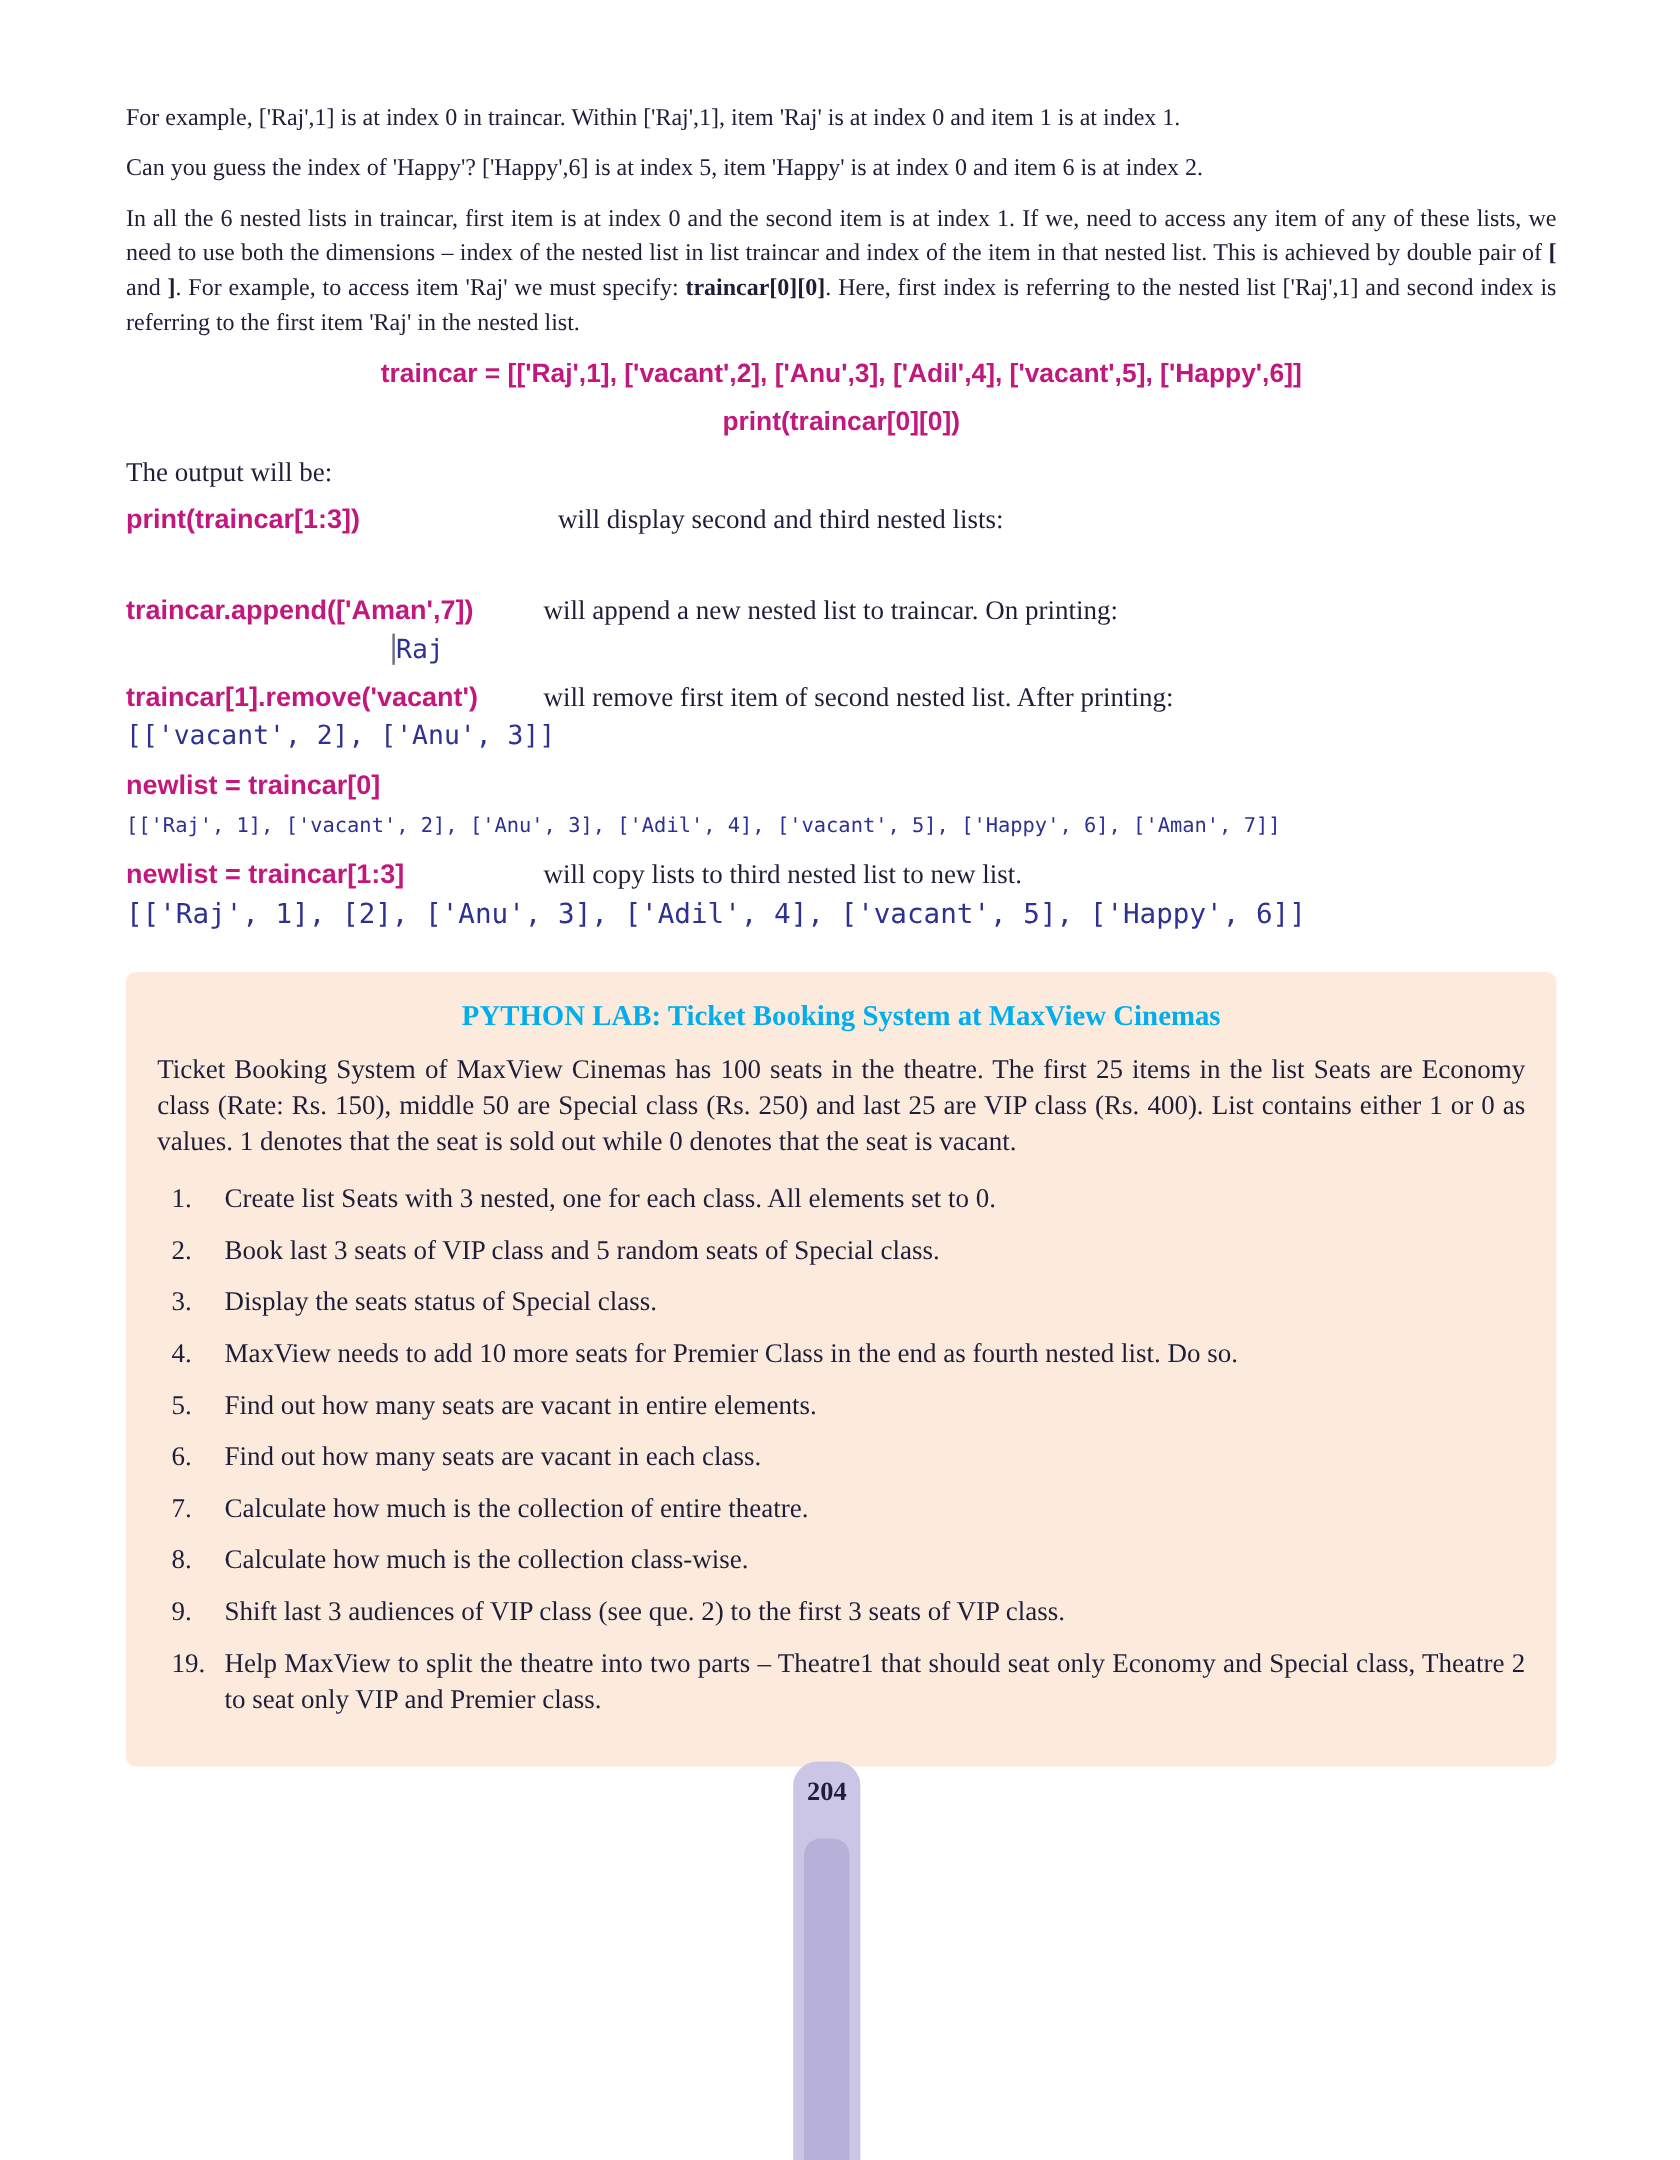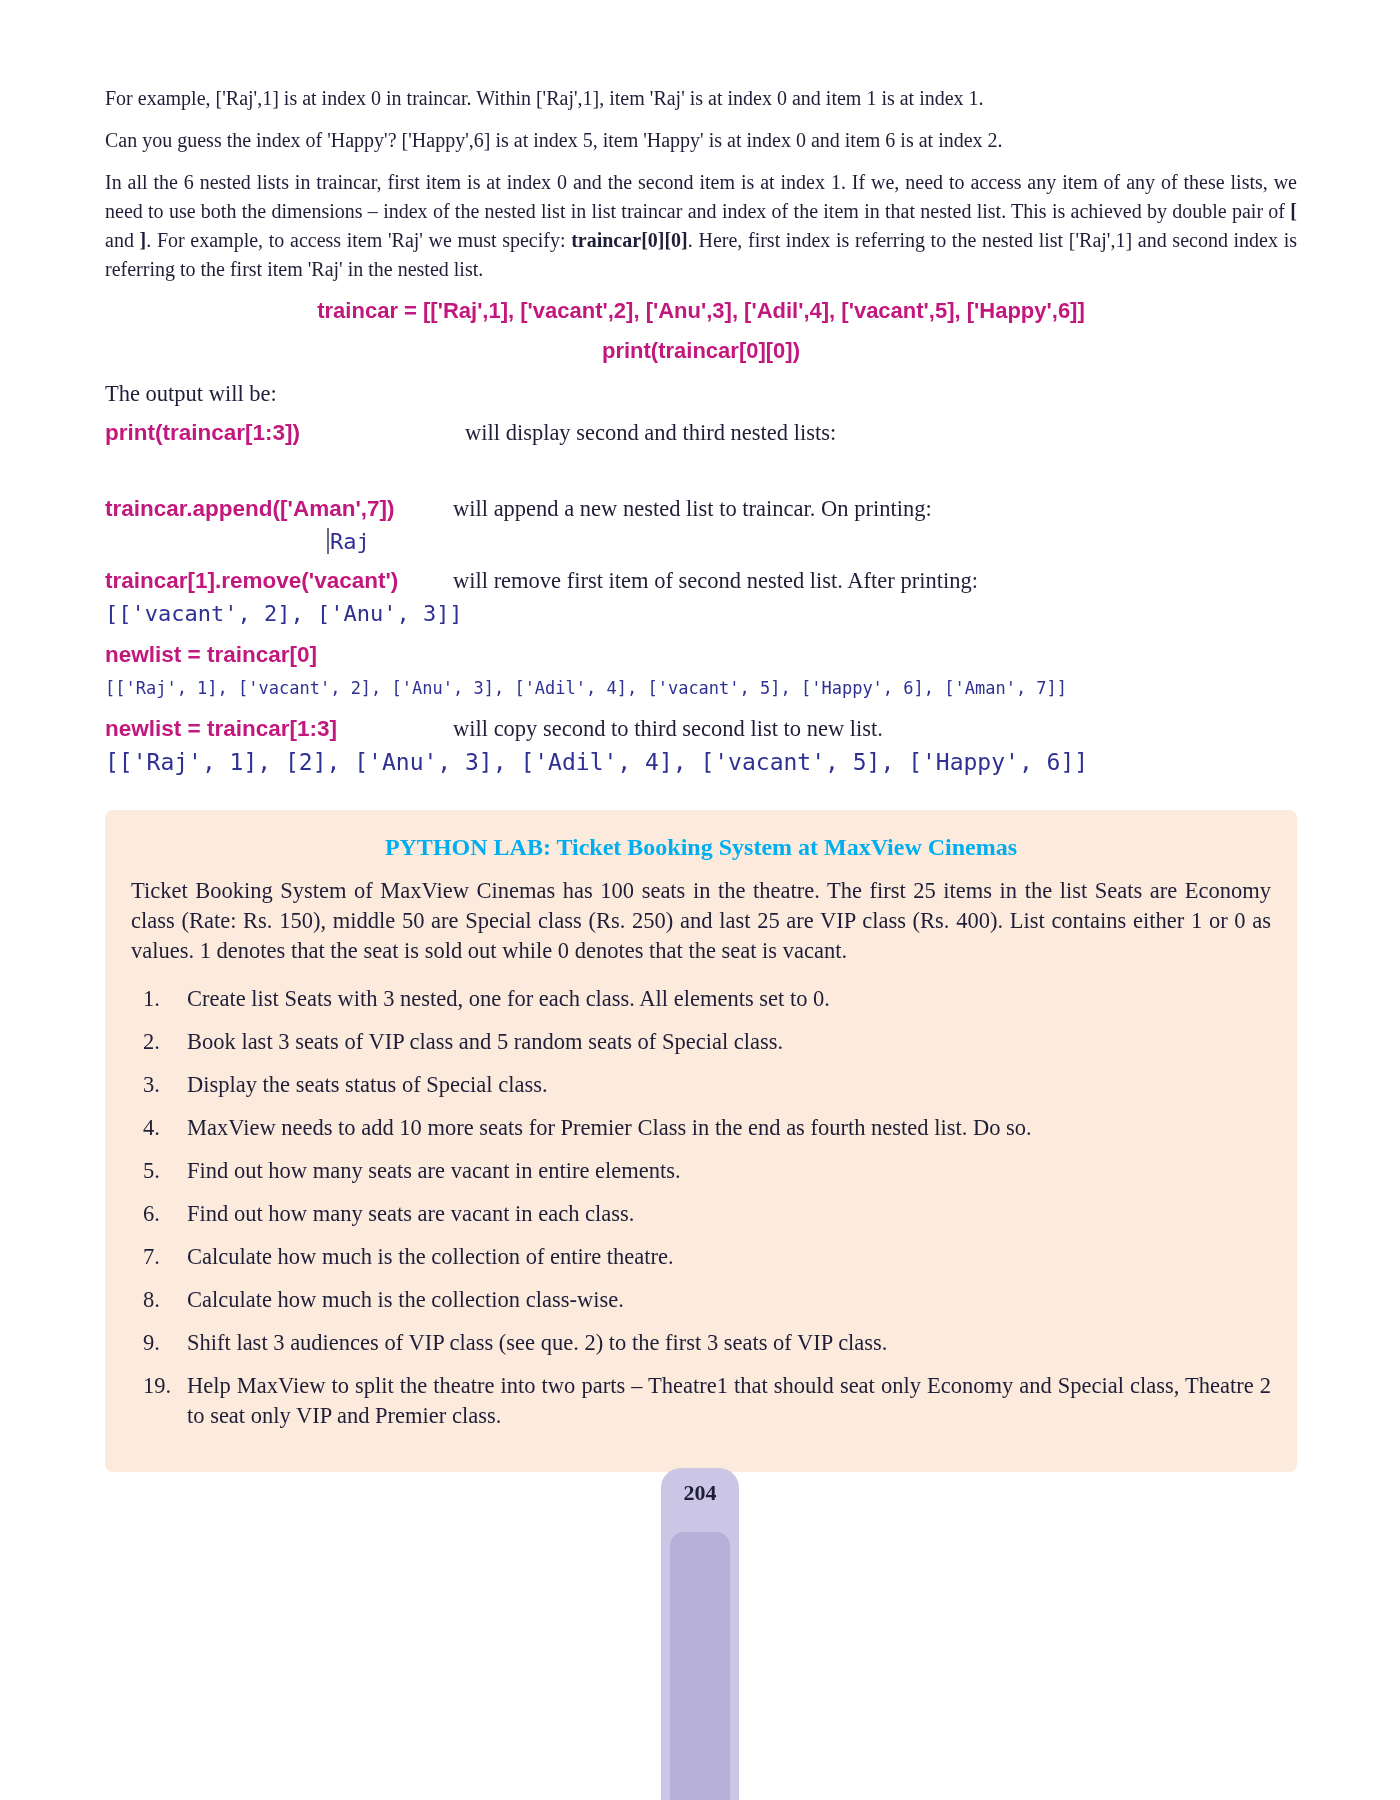--- a/index.html
+++ b/index.html
@@ -90,21 +90,21 @@
     text-align: justify;
     margin-bottom: 18px;
   }
   .lab-item { display: flex; padding-left: 12px; margin-bottom: 13px; }
   .lab-num { width: 44px; flex: none; font-size: 22.5px; line-height: 30px; }
   .lab-text { flex: 1; font-size: 22.5px; line-height: 30px; text-align: justify; }
   .page-tab {
     position: absolute;
     left: 661px;
     top: 1468px;
-    width: 78px;
+    width: 56px;
     height: 332px;
     background: var(--tab_light, #cbc6e5);
     border-radius: 20px 20px 0 0;
   }
   .page-tab-inner {
     position: absolute;
     left: 9px;
     right: 9px;
     top: 64px;
     bottom: 0;
@@ -155,21 +155,21 @@
   </div>
   <div class="out mono">[['vacant', 2], ['Anu', 3]]</div>
 
   <div class="row">
     <div class="row-code">newlist = traincar[0]</div>
   </div>
   <div class="out out-small mono">[['Raj', 1], ['vacant', 2], ['Anu', 3], ['Adil', 4], ['vacant', 5], ['Happy', 6], ['Aman', 7]]</div>
 
   <div class="row">
     <div class="row-code">newlist = traincar[1:3]</div>
-    <div class="row-desc">will copy second to third second list to new list.</div>
+    <div class="row-desc">will copy lists to third nested list to new list.</div>
   </div>
   <div class="out out-large mono">[['Raj', 1], [2], ['Anu', 3], ['Adil', 4], ['vacant', 5], ['Happy', 6]]</div>
 
   <div class="lab">
     <div class="lab-title">PYTHON LAB: Ticket Booking System at MaxView Cinemas</div>
     <p class="lab-intro">Ticket Booking System of MaxView Cinemas has 100 seats in the theatre. The first 25 items in the list Seats are Economy class (Rate: Rs. 150), middle 50 are Special class (Rs. 250) and last 25 are VIP class (Rs. 400). List contains either 1 or 0 as values. 1 denotes that the seat is sold out while 0 denotes that the seat is vacant.</p>
 
     <div class="lab-item">
       <div class="lab-num">1.</div>
       <div class="lab-text">Create list Seats with 3 nested, one for each class. All elements set to 0.</div>

